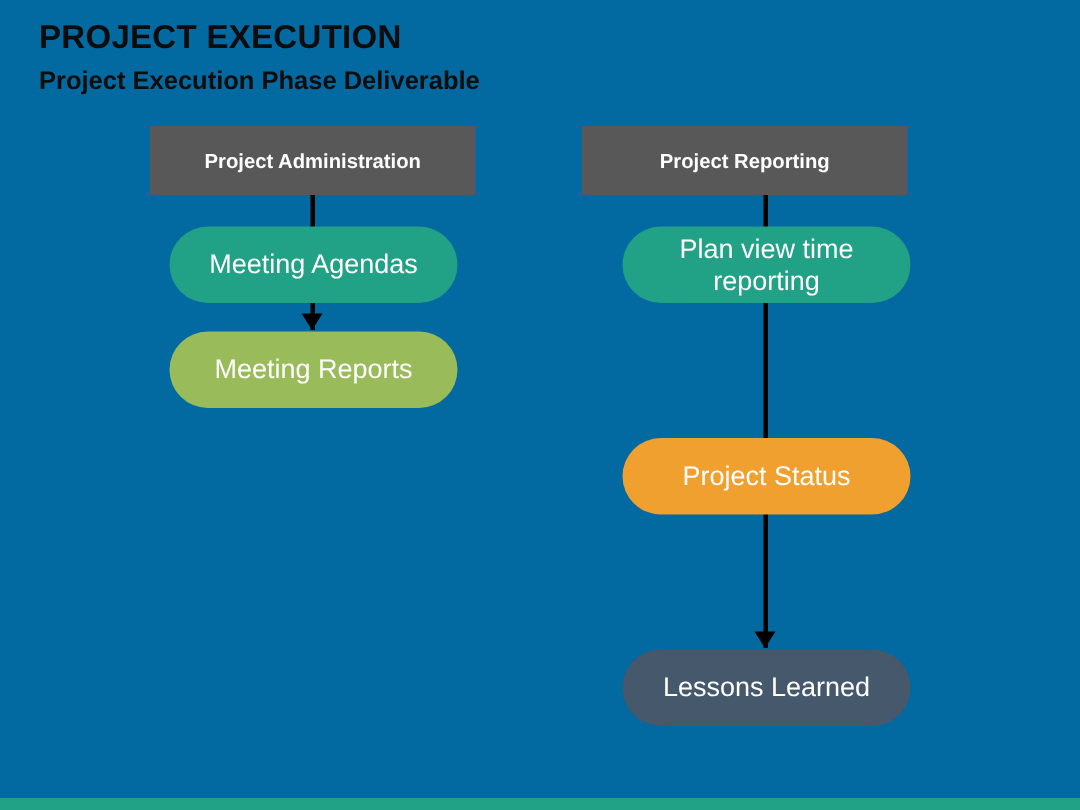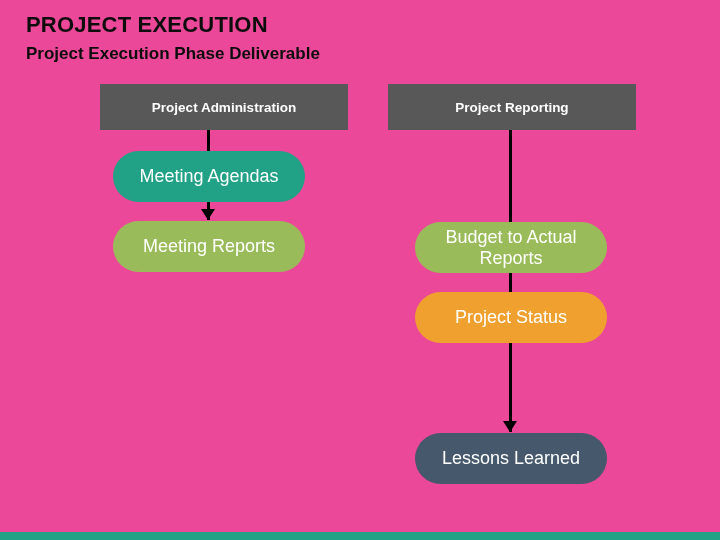--- a/index.html
+++ b/index.html
@@ -1,35 +1,35 @@
 <!DOCTYPE html>
 <html><head>
 <meta charset="utf-8">
 <style>
   html,body{margin:0;padding:0;background:#ffffff;}
   .slide{
     position:relative;
     width:720px;height:540px;
-    background:#ec4899;
+    background:#0369a1;
     font-family:"Liberation Sans", sans-serif;
     overflow:hidden;
   }
   .title{
     position:absolute;left:26px;top:12px;
     margin:0;
     font-size:22px;font-weight:700;color:#0d0d0d;
     letter-spacing:0.2px;
   }
   .subtitle{
     position:absolute;left:26px;top:44px;
     margin:0;
     font-size:17px;font-weight:700;color:#0d0d0d;
   }
   .col-header{
-    position:absolute;top:84px;width:248px;height:46px;
+    position:absolute;top:84px;width:217px;height:46px;
     display:flex;align-items:center;justify-content:center;
     color:#ffffff;font-size:13.5px;font-weight:700;
     z-index:2;
   }
   .hdr-left{left:100px;}
   .hdr-right{left:388px;}
   .connector{
     position:absolute;width:3px;background:#000000;z-index:1;
   }
   .line-left{left:207px;top:130px;height:90px;}
@@ -79,22 +79,22 @@
   <div class="pill cl r1" style="background: rgb(33, 161, 133);">Meeting Agendas</div>
 
   <div class="pill cl r2l" style="background: rgb(154, 187, 89);">Meeting Reports</div>
 
   <div class="col-header hdr-right" style="background: rgb(88, 88, 88);">Project Reporting</div>
 
   <div class="connector line-right" style="background: rgb(0, 0, 0);"></div>
 
   <div class="arrowhead arrow-right"></div>
 
+  <div class="pill cr r1" style="background: rgb(33, 161, 133);">Plan view time reporting</div>
 
-  <div class="pill cr r2" style="background: rgb(154, 187, 89);">Budget to Actual Reports</div>
 
   <div class="pill cr r3" style="background: rgb(240, 160, 46);">Project Status</div>
 
 
   <div class="pill cr r5" style="background: rgb(70, 88, 108);">Lessons Learned</div>
 
   <div class="footer-bar" style="background: rgb(33, 161, 133);"></div>
 
 </div>
 

